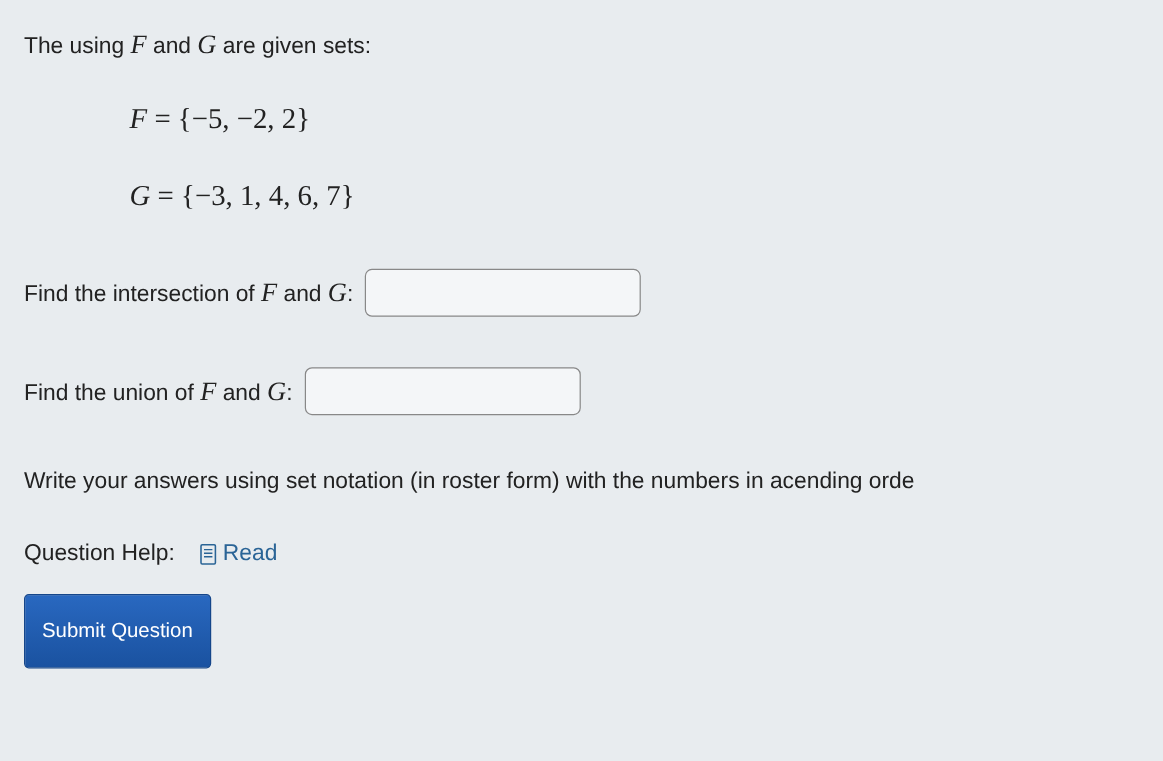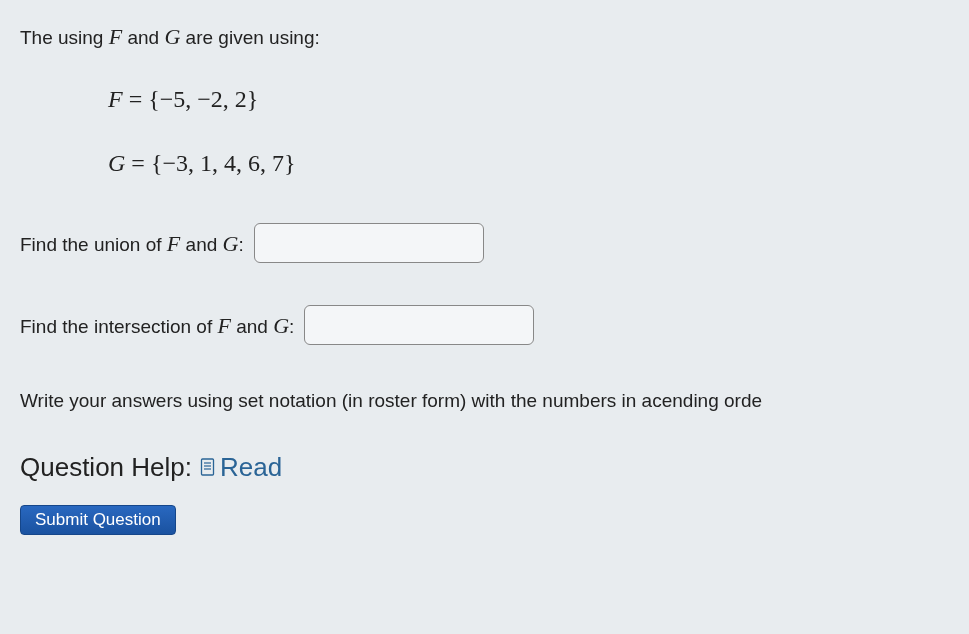--- a/index.html
+++ b/index.html
@@ -43,76 +43,77 @@
       font-size: 18px;
       padding: 4px 8px;
       margin-left: 4px;
     }
     .instruction { margin-top: 42px; }
     .help-row {
       margin-top: 32px;
       display: flex;
       align-items: flex-end;
       gap: 8px;
-      font-size: 26px;
+      font-size: 19px;
     }
     .help-link {
       color: #2a6496;
       display: inline-flex;
       align-items: center;
       gap: 4px;
       cursor: pointer;
+      margin-left: 12px;
     }
     .doc-icon {
       display: inline-block;
       width: 16px;
       height: 18px;
       position: relative;
     }
     .doc-icon svg { display: block; }
     .submit-btn {
       display: inline-block;
       background: #1a5fb4;
       background: linear-gradient(#2968c0, #1a52a0);
       color: #fff;
       border: 1px solid #15468a;
       border-radius: 4px;
-      padding: 4px 14px;
+      padding: 20px 14px;
       font-size: 17px;
       margin-top: 18px;
       cursor: pointer;
     }
   </style>
 </head>
 <body>
 
 <div class="question-body">
 
   <p class="intro">
-    <span>The using </span><span class="math-var">F</span><span> and </span><span class="math-var">G</span><span> are given using:</span>
+    <span>The using </span><span class="math-var">F</span><span> and </span><span class="math-var">G</span><span> are given sets:</span>
   </p>
 
   <div class="math-formula">
     <span>F</span><span class="op"> = </span><span class="set">{−5, −2, 2}</span>
   </div>
 
   <div class="math-formula">
     <span>G</span><span class="op"> = </span><span class="set">{−3, 1, 4, 6, 7}</span>
   </div>
 
   <div class="prompt-row">
     <span>
-      <span>Find the union of </span><span class="math-var">F</span><span> and </span><span class="math-var">G</span><span>:</span>
+      <span>Find the intersection of </span><span class="math-var">F</span><span> and </span><span class="math-var">G</span><span>:</span>
     </span>
     <input type="text" class="answer-input" value="" style="">
   </div>
 
   <div class="prompt-row">
     <span>
-      <span>Find the intersection of </span><span class="math-var">F</span><span> and </span><span class="math-var">G</span><span>:</span>
+      <span>Find the union of </span><span class="math-var">F</span><span> and </span><span class="math-var">G</span><span>:</span>
     </span>
     <input type="text" class="answer-input" value="" style="">
   </div>
 
   <p class="instruction">Write your answers using set notation (in roster form) with the numbers in acending orde</p>
 
   <div class="help-row">
     <span>Question Help:</span>
     <span class="help-link">
       <span class="doc-icon">

